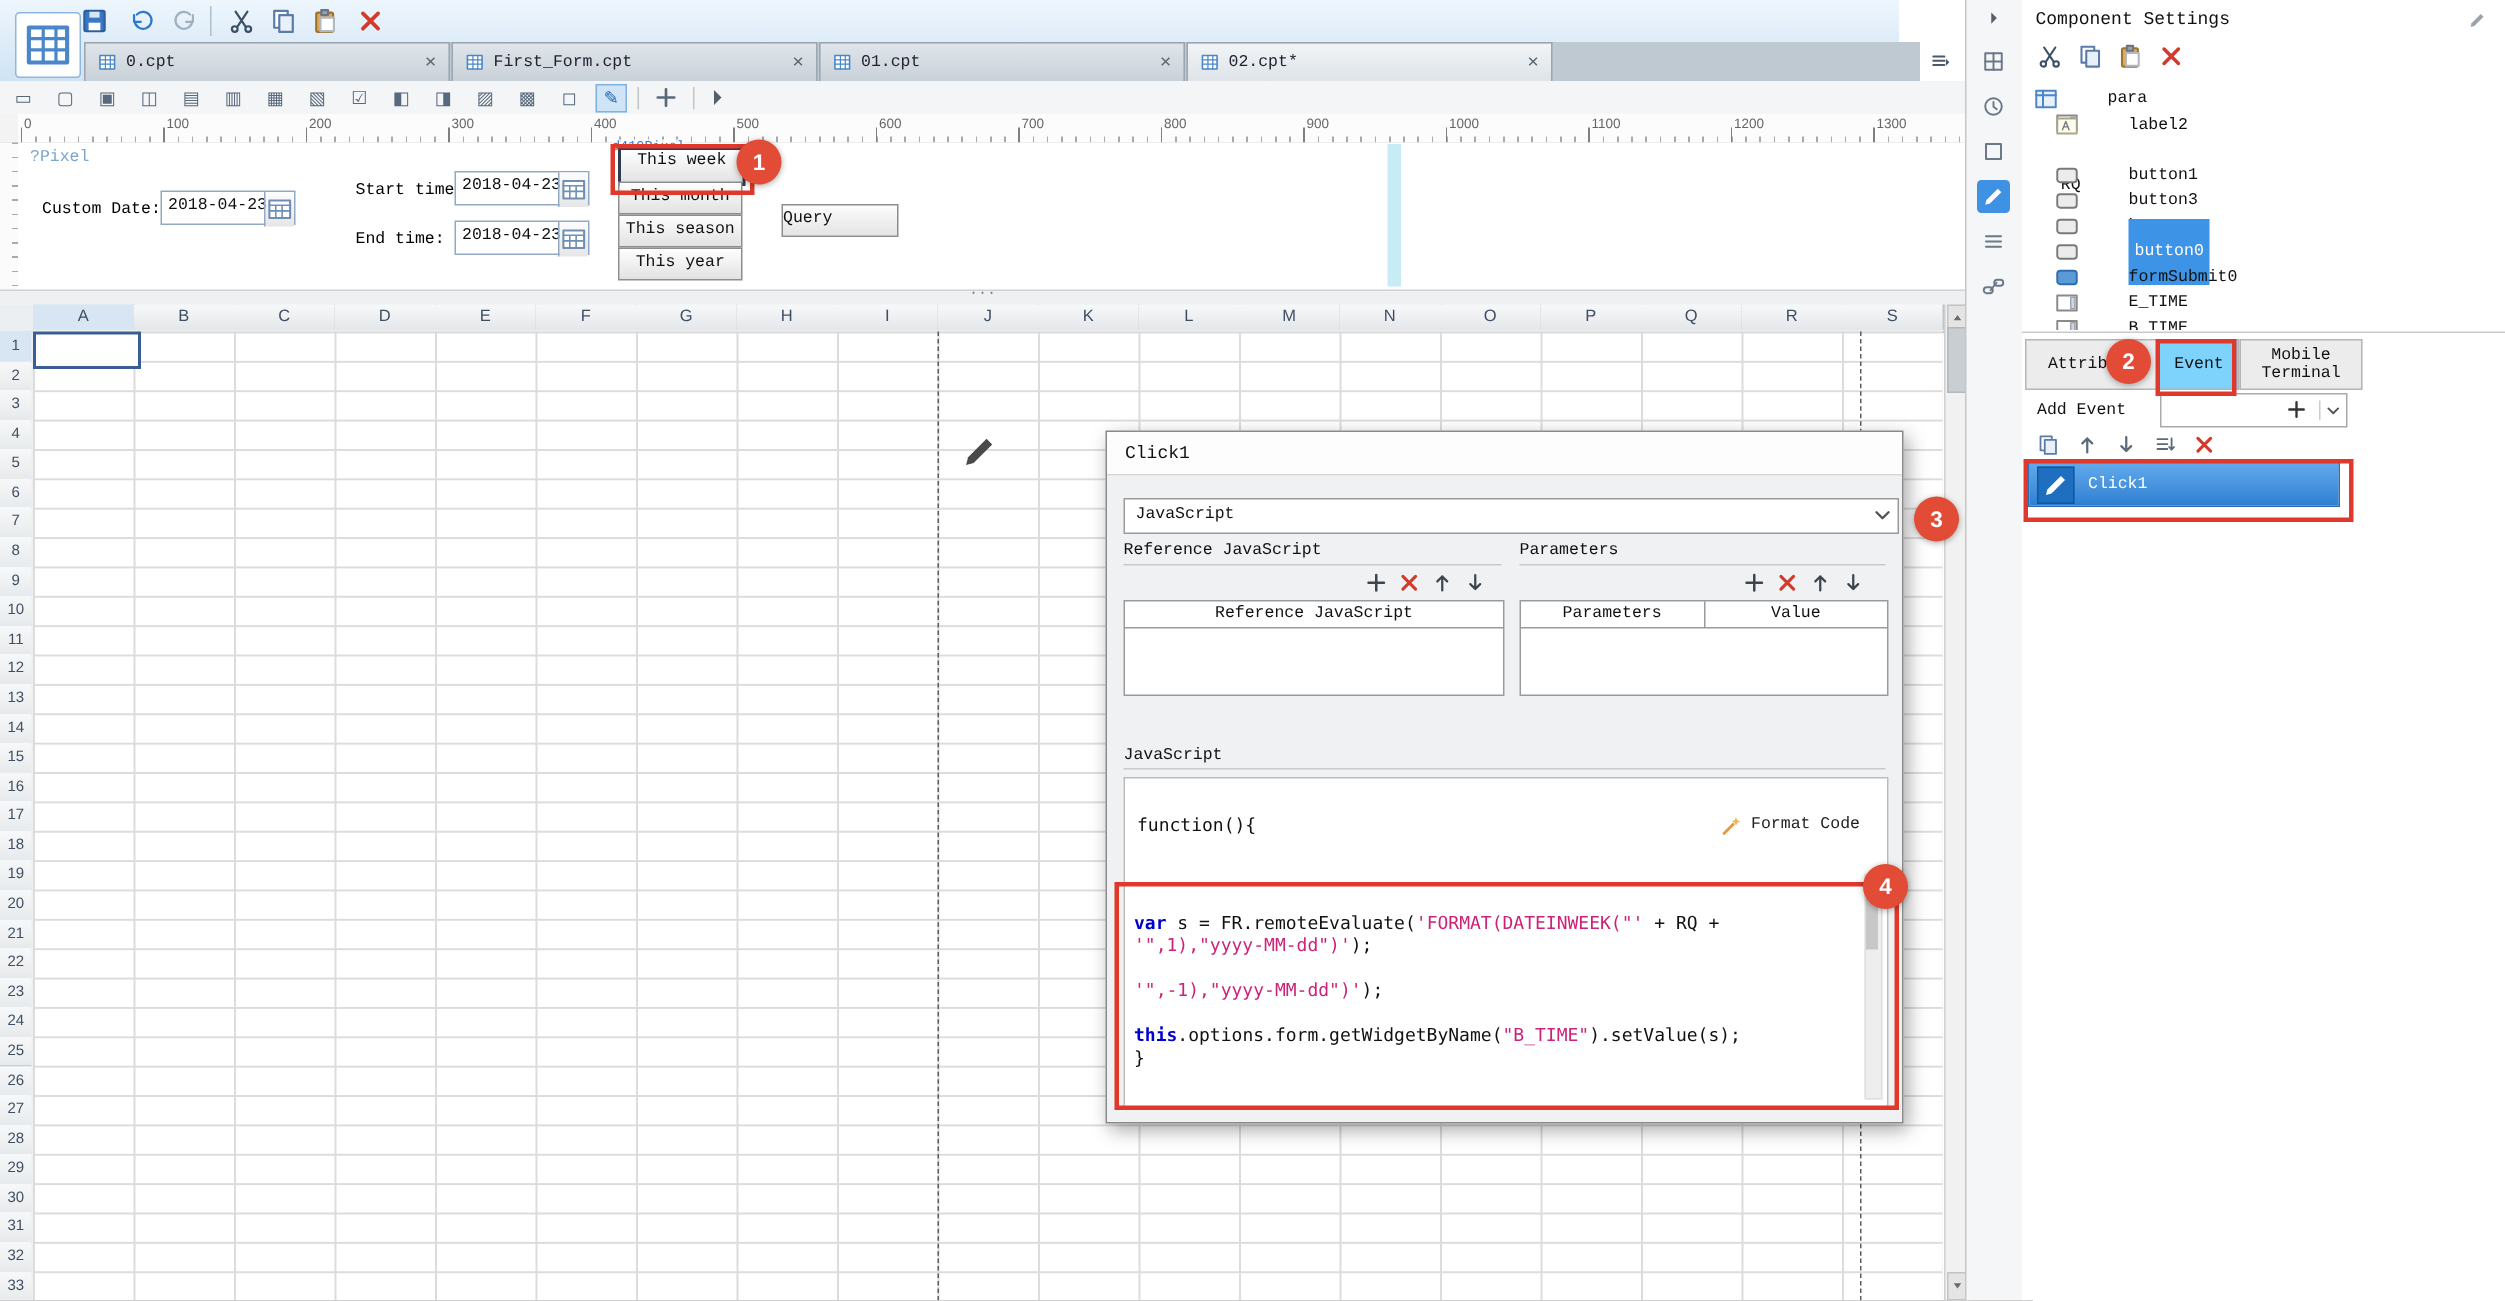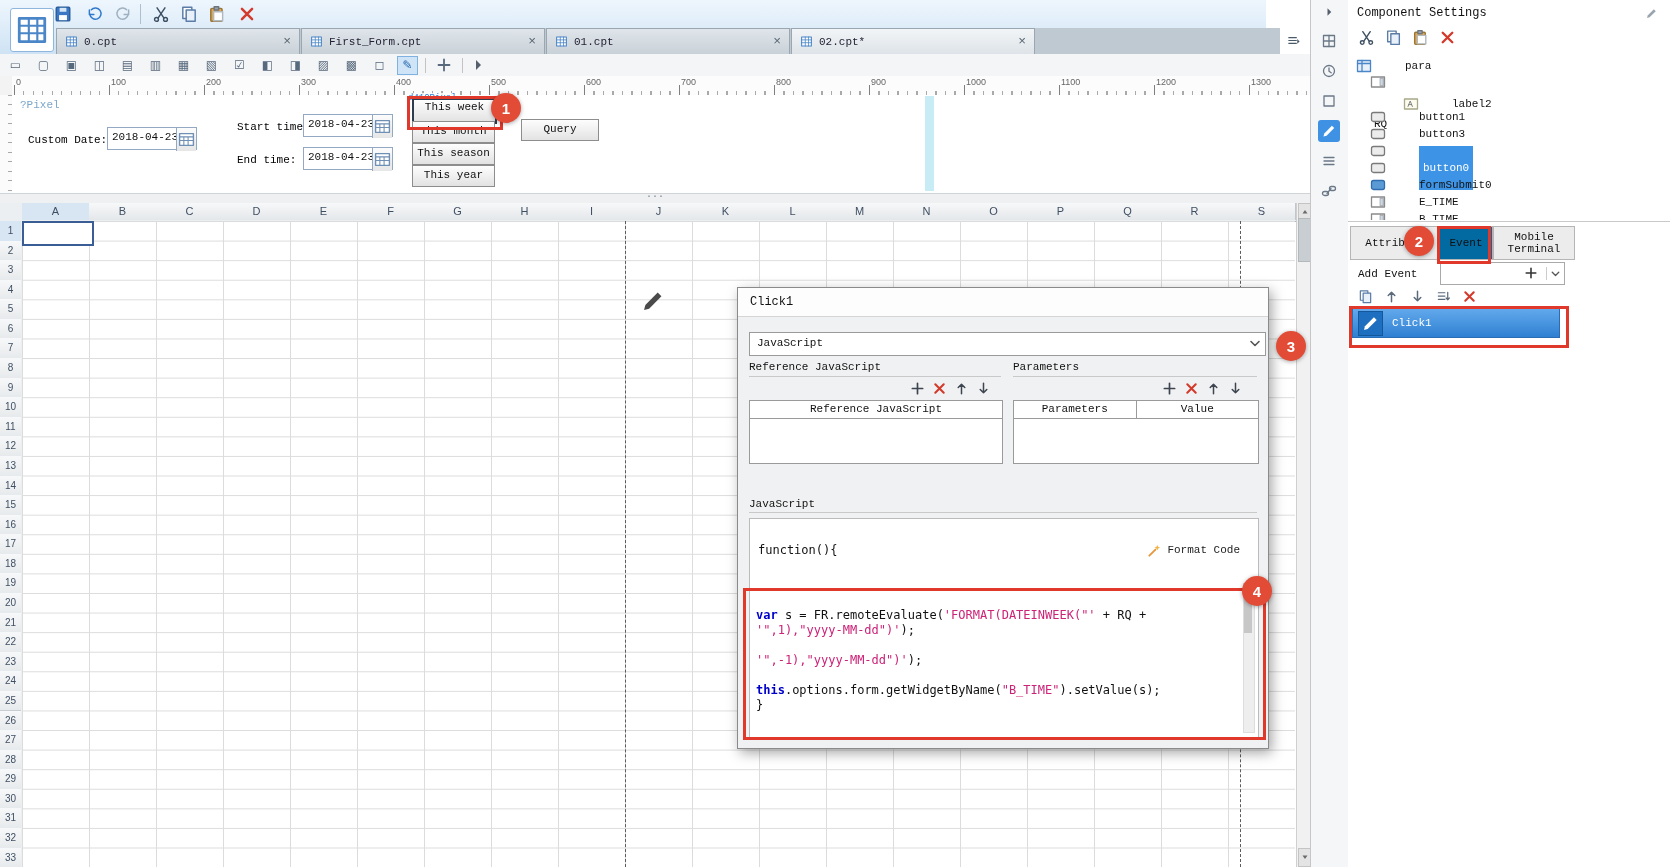--- a/index.html
+++ b/index.html
@@ -56,21 +56,21 @@
   #paneTag{position:absolute;left:8px;top:4px;font-size:11px;color:#7ca6cc;}
   #widgetTag{position:absolute;left:396px;top:-2px;font-size:9px;color:#2f7bd8;background:rgba(255,255,255,.8);}
   .flabel{position:absolute;font-size:11px;color:#000;white-space:nowrap;}
   .dfield{position:absolute;width:88px;height:21px;background:#fff;border:1px solid #93a9c3;}
   .dfield .fval{position:absolute;left:4px;top:3px;font-size:11px;}
   .dfield .calbtn{position:absolute;right:0;top:0;width:17px;height:19px;padding:2px 1px;
         background:linear-gradient(#fcfcfc,#e6e6e6);border-left:1px solid #93a9c3;cursor:pointer;}
   .fbtn{position:absolute;left:400px;width:81px;height:20px;background:linear-gradient(#fefefe,#e2e2e2);
         border:1px solid #8d8d8d;font-size:11px;text-align:center;line-height:18px;cursor:pointer;}
   .fbtn.selected{border:2px solid #2e3c4f;line-height:15px;height:22px;}
-  .qbtn{position:absolute;left:509px;top:24px;width:76px;height:20px;text-align:center;line-height:18px;
+  .qbtn{position:absolute;left:509px;top:41px;width:76px;height:20px;line-height:18px;
         font-size:11px;background:linear-gradient(#fdfdfd,#e3e3e3);border:1px solid #8d8d8d;cursor:pointer;}
   #cyanGuide{position:absolute;left:913px;top:1px;width:9px;height:95px;background:#c8ecf6;}
 
   
   #splitter{position:absolute;left:0;top:193px;width:1310px;height:10px;background:#eef0f1;
             border-top:1px solid #cfd4d8;border-bottom:1px solid #b9bfc4;text-align:center;
             font-size:10px;line-height:6px;color:#78838d;cursor:row-resize;}
 
   
   #gridCorner{position:absolute;left:0;top:203px;width:22px;height:18px;
@@ -117,21 +117,21 @@
   #tree{position:absolute;left:0;top:55px;width:322px;height:165px;overflow:hidden;}
   .trow{position:absolute;height:17px;display:flex;align-items:center;font-size:11px;cursor:pointer;gap:28px;}
   .trow .ticon{width:16px;height:16px;margin-right:5px;flex:0 0 auto;}
   .trow .tlabel2{white-space:nowrap;}
   .trow.selected .tlabel2{background:#3d94e6;color:#fff;padding:16px 4px;}
   #treeDivider{position:absolute;left:0;top:221px;width:322px;height:1px;background:#c9c9c9;}
   #panelTabs{position:absolute;left:2px;top:226px;width:320px;height:33px;}
   .ptab{position:absolute;top:0;height:32px;background:#ececec;border:1px solid #b5b5b5;
         font-size:11px;display:flex;align-items:center;justify-content:center;text-align:center;
         line-height:12px;cursor:pointer;padding:0 2px;}
-  .ptab.active{background:#0369a1;}
+  .ptab.active{background:#7dd3fc;}
   #addEventLabel{position:absolute;left:10px;top:268px;font-size:11px;}
   #addEventBtn{position:absolute;left:92px;top:262px;width:123px;height:21px;background:#fff;
                border:1px solid #a9a9a9;cursor:pointer;}
   #addEventBtn .aePlus{position:absolute;right:26px;top:3px;width:14px;height:14px;color:#333;}
   #addEventBtn .aeChev{position:absolute;right:2px;top:4px;width:13px;height:13px;color:#555;border-left:1px solid #ccc;padding-left:2px;}
   #eventTools{position:absolute;left:10px;top:289px;display:flex;gap:11px;}
   #eventTools span{width:15px;height:15px;color:#5b6b7c;cursor:pointer;}
   #eventTools .red{color:#d33a2c;}
   #eventList{position:absolute;left:4px;top:308px;width:210px;height:30px;}
   .eventItem{position:absolute;left:0;top:0;width:206px;height:28px;display:flex;align-items:center;
@@ -550,21 +550,21 @@
         </div>
         <div class="trow" style="top: 19px; left: 22px; flex-direction: column;">
           <span class="ticon" data-icon="w-date">
             <svg class="ic" viewBox="0 0 16 16" fill="none" stroke="currentColor" stroke-width="1.3">
               <rect x="1.5" y="3" width="13" height="10" fill="#fff" stroke="#8a8a8a"></rect>
               <rect x="10.5" y="4.2" width="2.8" height="7.6" fill="#c9d8ea" stroke="#8a8a8a" stroke-width="0.7"></rect>
             </svg>
           </span>
           <span class="tlabel2">RQ</span>
         </div>
-        <div class="trow" style="top: 40px; left: 22px; margin-left: 33px;">
+        <div class="trow" style="top: 20px; left: 22px;">
           <span class="ticon" data-icon="w-label">
             <svg class="ic" viewBox="0 0 16 16" fill="none" stroke="currentColor" stroke-width="1.3">
               <rect x="1.5" y="3" width="13" height="10" fill="#fefcf0" stroke="#a8a88a"></rect>
               <path d="M5 10.5l2.2-5.5 2.2 5.5M5.8 8.6h2.8" stroke="#777" stroke-width="0.9"></path>
             </svg>
           </span>
           <span class="tlabel2">label2</span>
         </div>
         <div class="trow" style="top: 53px; left: 22px;">
           <span class="ticon" data-icon="w-button">

